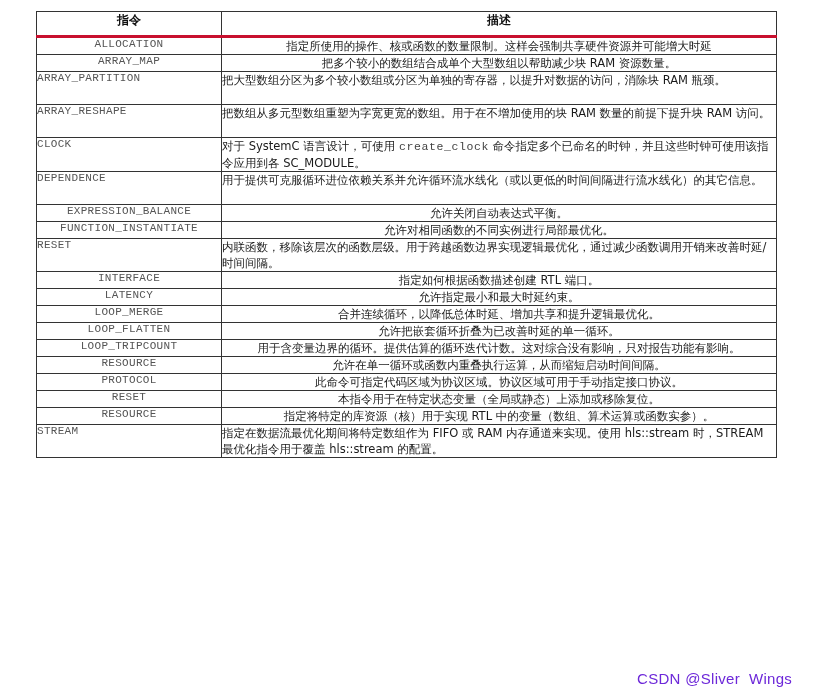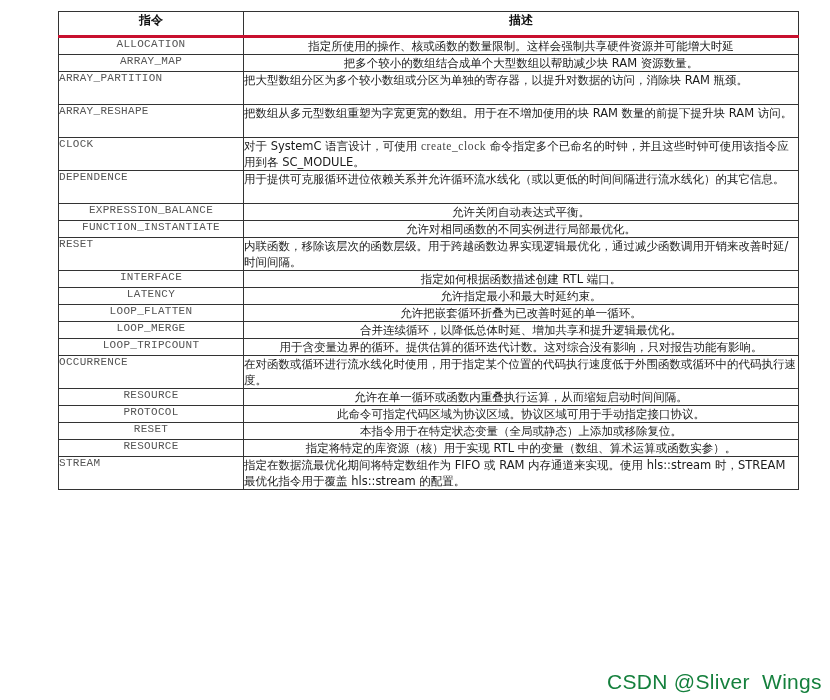--- a/index.html
+++ b/index.html
@@ -26,21 +26,21 @@
       width: 740px;
       table-layout: fixed;
     }
     table.directives th,
     table.directives td {
       border: 1px solid #333333;
       border-left-width: 1px;
       vertical-align: top;
       padding: 0;
     }
-    table.directives { border: 1.5px solid #333333; margin-left: 22px; }
+    table.directives { border: 1.5px solid #333333; }
     col.c1 { width: 185px; }
     col.c2 { width: 555px; }
     thead th {
       height: 23px;
       font-family: "DejaVu Sans", sans-serif;
       font-weight: bold;
       font-size: 12px;
       text-align: center;
       vertical-align: middle;
       border-bottom: 3px solid #c8102e !important;
@@ -56,31 +56,31 @@
     td.desc {
       font-family: "DejaVu Sans", sans-serif;
       font-size: 11.5px;
       line-height: 16px;
       color: #1a1a1a;
       padding: 3px 6px 4px 6px;
     }
     tr.single td { height: 16px; text-align: center; }
     tr.double td.desc { height: 32px; }
     .mono-inline {
-      font-family: Liberation Serif, serif;
+      font-family: Liberation Mono, monospace;
       color: #444;
       letter-spacing: 0.6px;
     }
     .watermark {
       position: absolute;
-      left: 607px;
+      left: 637px;
       top: 670px;
       font-family: "Liberation Sans", sans-serif;
-      font-size: 21px;
-      color: #15803d;
+      font-size: 15px;
+      color: #6d28d9;
       letter-spacing: 0.3px;
       white-space: pre;
     }
   </style>
 </head>
 <body>
 
 <div class="table-wrap">
   <table class="directives">
     <colgroup>
@@ -132,34 +132,30 @@
       </tr>
       <tr class="single">
         <td class="cmd">INTERFACE</td>
         <td class="desc">指定如何根据函数描述创建 RTL 端口。</td>
       </tr>
       <tr class="single">
         <td class="cmd">LATENCY</td>
         <td class="desc">允许指定最小和最大时延约束。</td>
       </tr>
       <tr class="single">
+        <td class="cmd">LOOP_MERGE</td>
+        <td class="desc">合并连续循环，以降低总体时延、增加共享和提升逻辑最优化。</td>
+      </tr>
+      <tr class="single">
         <td class="cmd">LOOP_FLATTEN</td>
         <td class="desc">允许把嵌套循环折叠为已改善时延的单一循环。</td>
       </tr>
       <tr class="single">
-        <td class="cmd">LOOP_MERGE</td>
-        <td class="desc">合并连续循环，以降低总体时延、增加共享和提升逻辑最优化。</td>
-      </tr>
-      <tr class="single">
         <td class="cmd">LOOP_TRIPCOUNT</td>
         <td class="desc">用于含变量边界的循环。提供估算的循环迭代计数。这对综合没有影响，只对报告功能有影响。</td>
-      </tr>
-      <tr class="double">
-        <td class="cmd">OCCURRENCE</td>
-        <td class="desc">在对函数或循环进行流水线化时使用，用于指定某个位置的代码执行速度低于外围函数或循环中的代码执行速度。</td>
       </tr>
       <tr class="single">
         <td class="cmd">RESOURCE</td>
         <td class="desc">允许在单一循环或函数内重叠执行运算，从而缩短启动时间间隔。</td>
       </tr>
       <tr class="single">
         <td class="cmd">PROTOCOL</td>
         <td class="desc">此命令可指定代码区域为协议区域。协议区域可用于手动指定接口协议。</td>
       </tr>
       <tr class="single">

